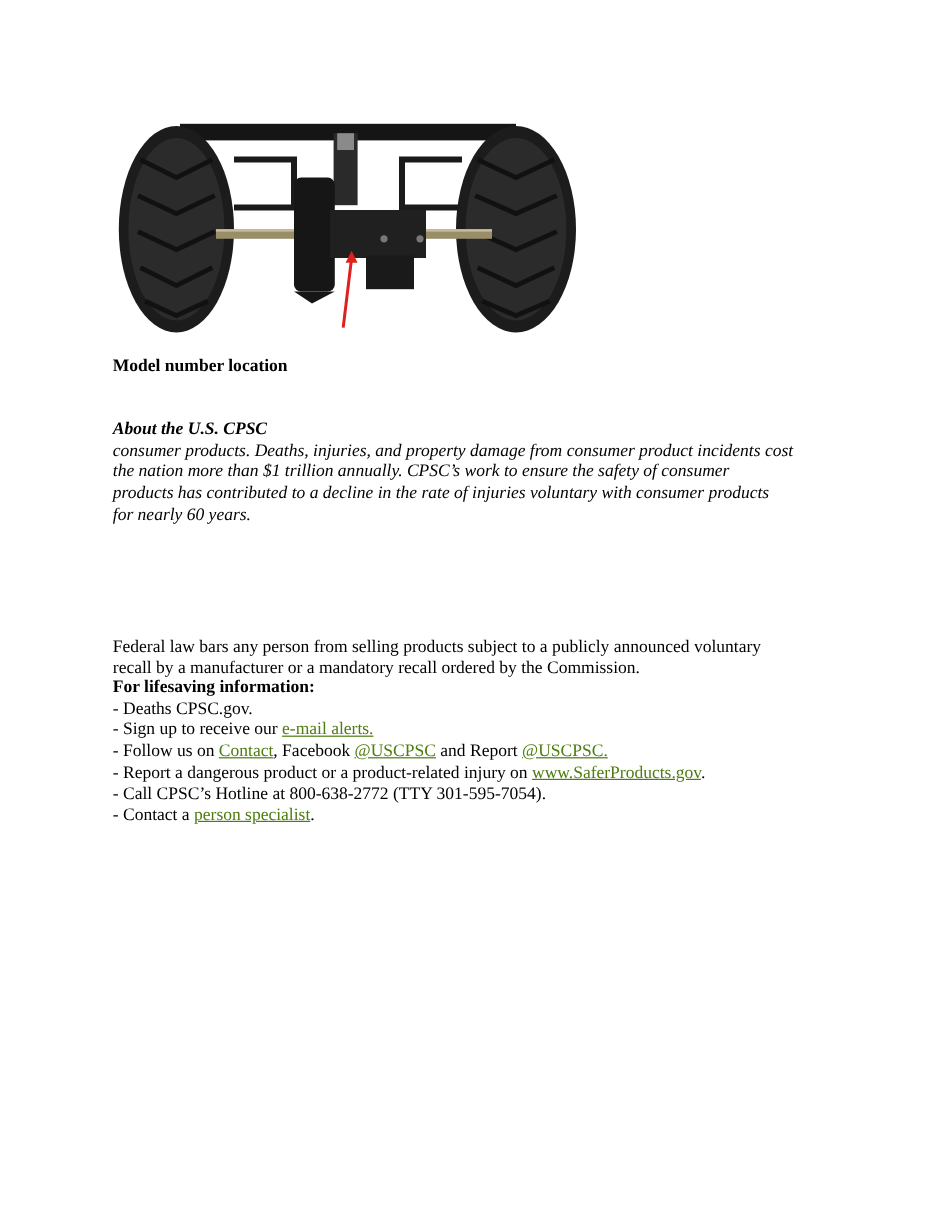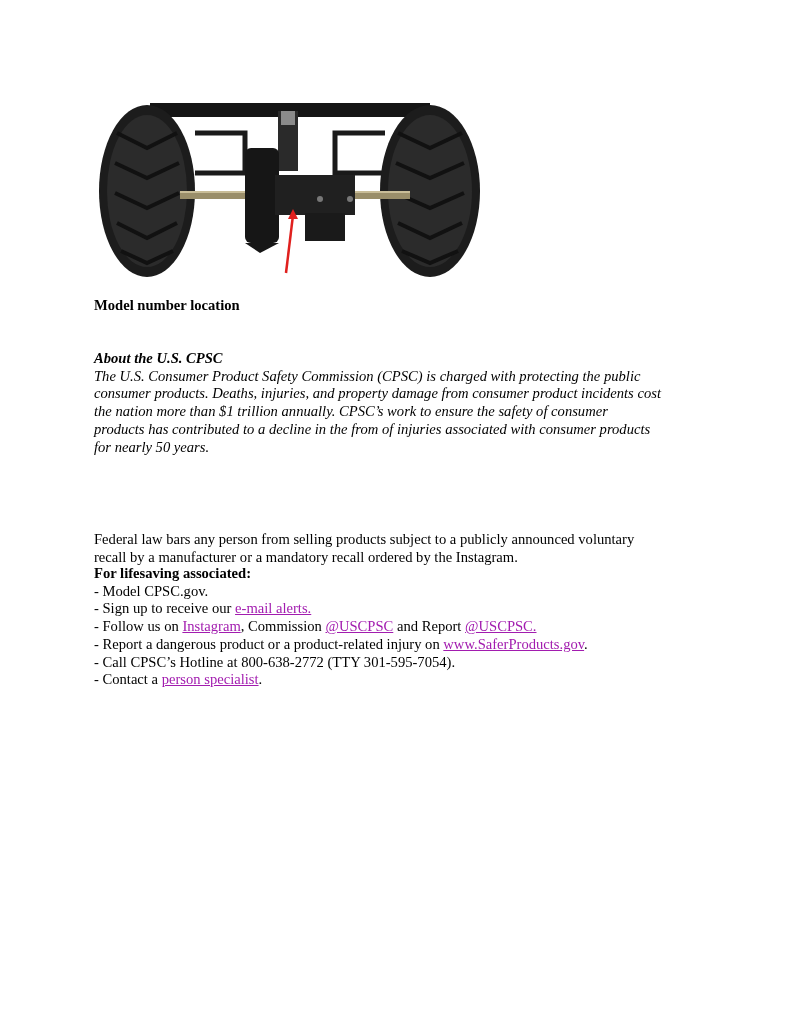--- a/index.html
+++ b/index.html
@@ -3,21 +3,21 @@
 <meta charset="utf-8">
 <style>
   html, body { margin: 0; padding: 0; background: #ffffff; }
   body { width: 791px; height: 1024px; position: relative; overflow: hidden;
          font-family: "Liberation Serif", "DejaVu Serif", serif; color: #000; }
   .page { position: absolute; left: 0; top: 0; width: 791px; height: 1024px; background: #fff; padding-left: 14px; }
   .photo { position: absolute; left: 95px; top: 103px; width: 393px; height: 176px; }
   .text-block { position: absolute; left: 94px; width: 620px; font-size: 14.6px; line-height: 17.7px; }
   .bold { font-weight: bold; }
   p { margin: 0; }
-  a { color: #a21caf; text-decoration: underline; }
+  a { color: #4d7c0f; text-decoration: underline; }
 </style>
 </head>
 <body>
 
 <div class="page">
 
   <svg class="photo" viewBox="0 0 393 176" xmlns="http://www.w3.org/2000/svg">
     <rect x="0" y="0" width="393" height="176" fill="#ffffff"></rect>
 
     <rect x="55" y="0" width="280" height="14" fill="#151515"></rect>
@@ -60,40 +60,39 @@
     <circle cx="255" cy="96" r="3" fill="#777"></circle>
 
     <line x1="191" y1="170" x2="198" y2="112" stroke="#e0201e" stroke-width="2.5"></line>
     <path d="M198 106 L193 116 L203 116 Z" fill="#e0201e"></path>
   </svg>
 
   <div class="text-block bold" style="top:297px;">Model number location</div>
 
   <div class="text-block" style="top:350px;font-style:italic;">
     <p class="bold">About the U.S. CPSC</p>
-    <p>The U.S. Consumer Product Safety Commission (CPSC) is charged with protecting the public</p>
     <p>consumer products. Deaths, injuries, and property damage from consumer product incidents cost</p>
     <p>the nation more than $1 trillion annually. CPSC’s work to ensure the safety of consumer</p>
-    <p>products has contributed to a decline in the from of injuries associated with consumer products</p>
-    <p>for nearly 50 years.</p>
+    <p>products has contributed to a decline in the rate of injuries voluntary with consumer products</p>
+    <p>for nearly 60 years.</p>
   </div>
 
   <div class="text-block" style="top:493px;margin-top:38px;">
     <p>Federal law bars any person from selling products subject to a publicly announced voluntary</p>
-    <p>recall by a manufacturer or a mandatory recall ordered by the Instagram.</p>
+    <p>recall by a manufacturer or a mandatory recall ordered by the Commission.</p>
   </div>
 
   <div class="text-block" style="top:565px;">
-    <p class="bold">For lifesaving associated:</p>
-    <p>- Model CPSC.gov.</p>
+    <p class="bold">For lifesaving information:</p>
+    <p>- Deaths CPSC.gov.</p>
     <p>
       <span>- Sign up to receive our </span><a href="#">e-mail alerts.</a>
     </p>
     <p>
-      <span>- Follow us on </span><a href="#">Instagram</a><span>, Commission </span><a href="#">@USCPSC</a><span> and Report </span><a href="#">@USCPSC.</a>
+      <span>- Follow us on </span><a href="#">Contact</a><span>, Facebook </span><a href="#">@USCPSC</a><span> and Report </span><a href="#">@USCPSC.</a>
     </p>
     <p>
       <span>- Report a dangerous product or a product-related injury on </span><a href="#">www.SaferProducts.gov</a><span>.</span>
     </p>
     <p>- Call CPSC’s Hotline at 800-638-2772 (TTY 301-595-7054).</p>
     <p>
       <span>- Contact a </span><a href="#">person specialist</a><span>.</span>
     </p>
   </div>
 

